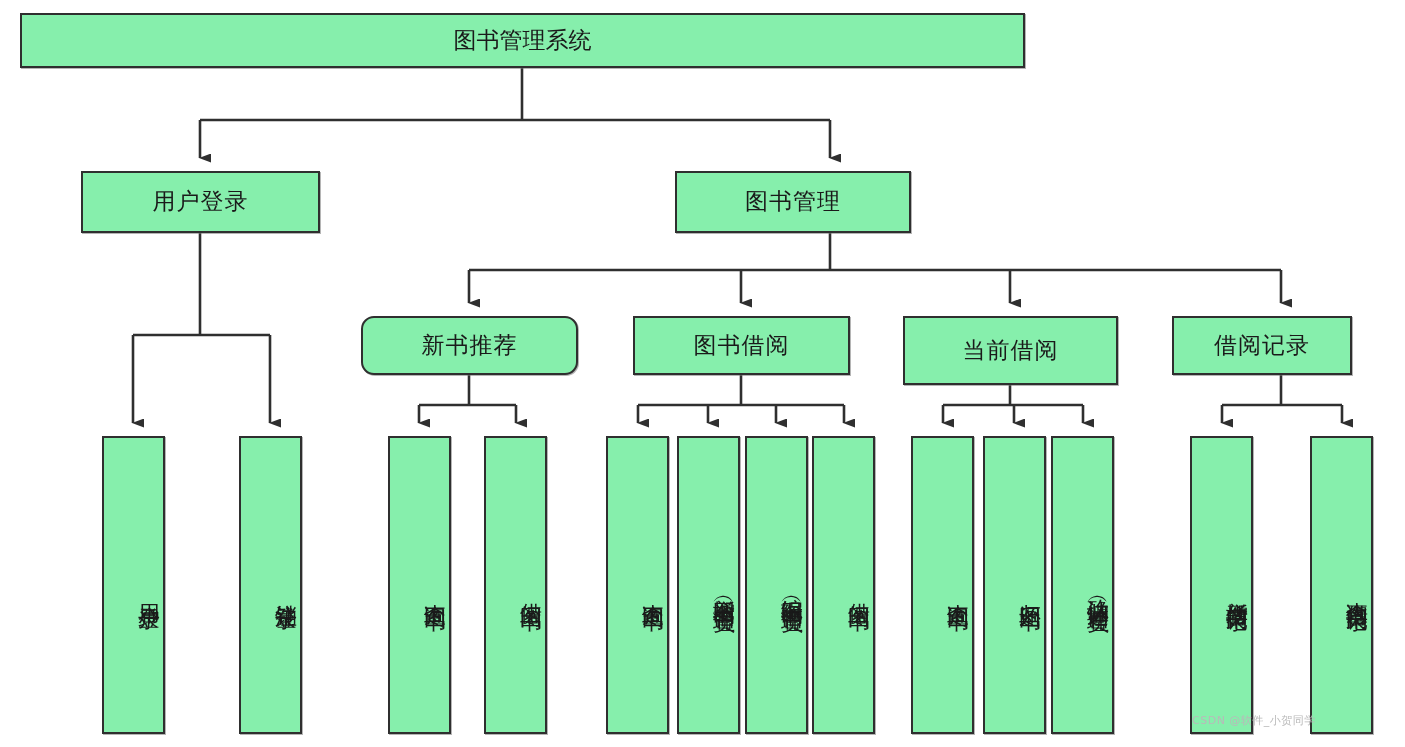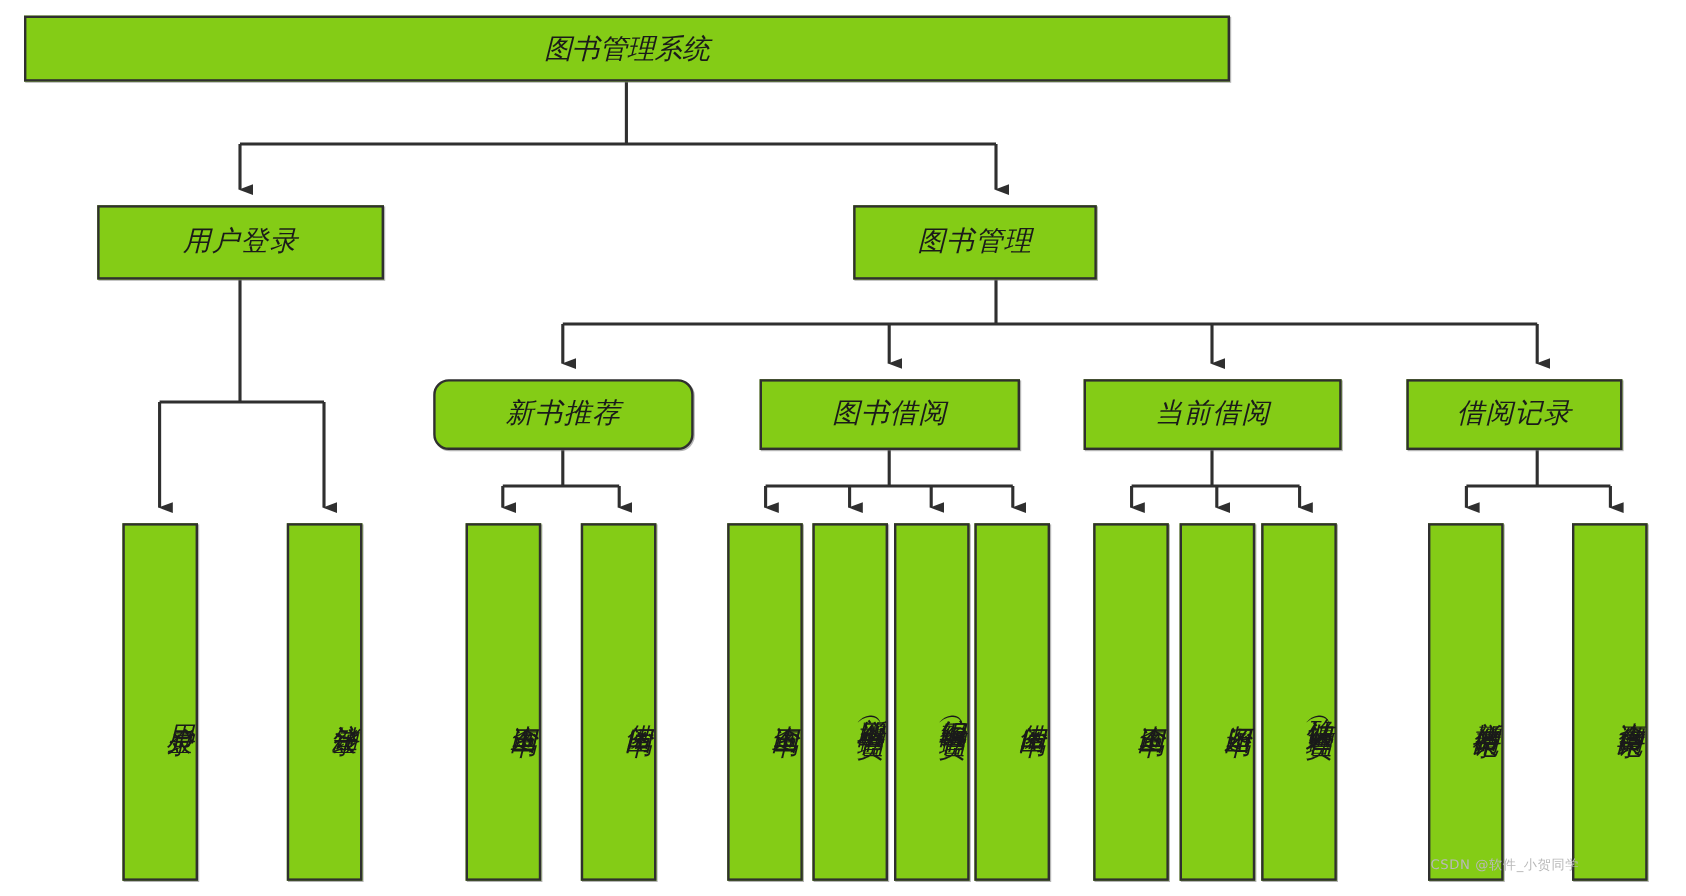--- a/index.html
+++ b/index.html
@@ -23,27 +23,26 @@
     left: 0;
     top: 0;
     width: 1405px;
     height: 747px;
     pointer-events: none;
   }
   .node {
     position: absolute;
     box-sizing: border-box;
     border: 2.5px solid #2f2f2f;
-    background: #84cc16;
+    background: #86efac;
     display: flex;
     align-items: center;
     justify-content: center;
     color: #1a1a1a;
     box-shadow: 1px 1px 0 rgba(120,120,120,0.55);
-    font-style: italic;
   }
   .node.h {
     font-size: 23px;
     letter-spacing: 1px;
     line-height: 1.2;
   }
   .node.root {
     font-size: 23px;
   }
   .node.v {
@@ -126,31 +125,31 @@
     </g>
   </svg>
 
   <div class="node root" id="n-root" style="left: 20px; top: 13px; width: 1005px; height: 55px;">
     <span>图书管理系统</span>
   </div>
 
   <div class="node h" id="n-l1-0" style="left: 81px; top: 171px; width: 239px; height: 62px;">
     <span>用户登录</span>
   </div>
-  <div class="node h" id="n-l1-1" style="left: 711px; top: 171px; width: 203px; height: 62px;">
+  <div class="node h" id="n-l1-1" style="left: 675px; top: 171px; width: 236px; height: 62px;">
     <span>图书管理</span>
   </div>
 
   <div class="node h" id="n-l2-0" style="left: 361px; top: 316px; width: 217px; height: 59px; border-radius: 13px;">
     <span>新书推荐</span>
   </div>
   <div class="node h" id="n-l2-1" style="left: 633px; top: 316px; width: 217px; height: 59px;">
     <span>图书借阅</span>
   </div>
-  <div class="node h" id="n-l2-2" style="left: 903px; top: 316px; width: 215px; height: 59px; justify-content: center;">
+  <div class="node h" id="n-l2-2" style="left: 903px; top: 316px; width: 215px; height: 69px; justify-content: center;">
     <span>当前借阅</span>
   </div>
   <div class="node h" id="n-l2-3" style="left: 1172px; top: 316px; width: 180px; height: 59px;">
     <span>借阅记录</span>
   </div>
 
   <div class="node v" id="n-lf-0" style="left: 102px; top: 436px; width: 63px; height: 298px;">
     <span class="vtext">用户登录</span>
   </div>
   <div class="node v" id="n-lf-1" style="left: 239px; top: 436px; width: 63px; height: 298px;">

